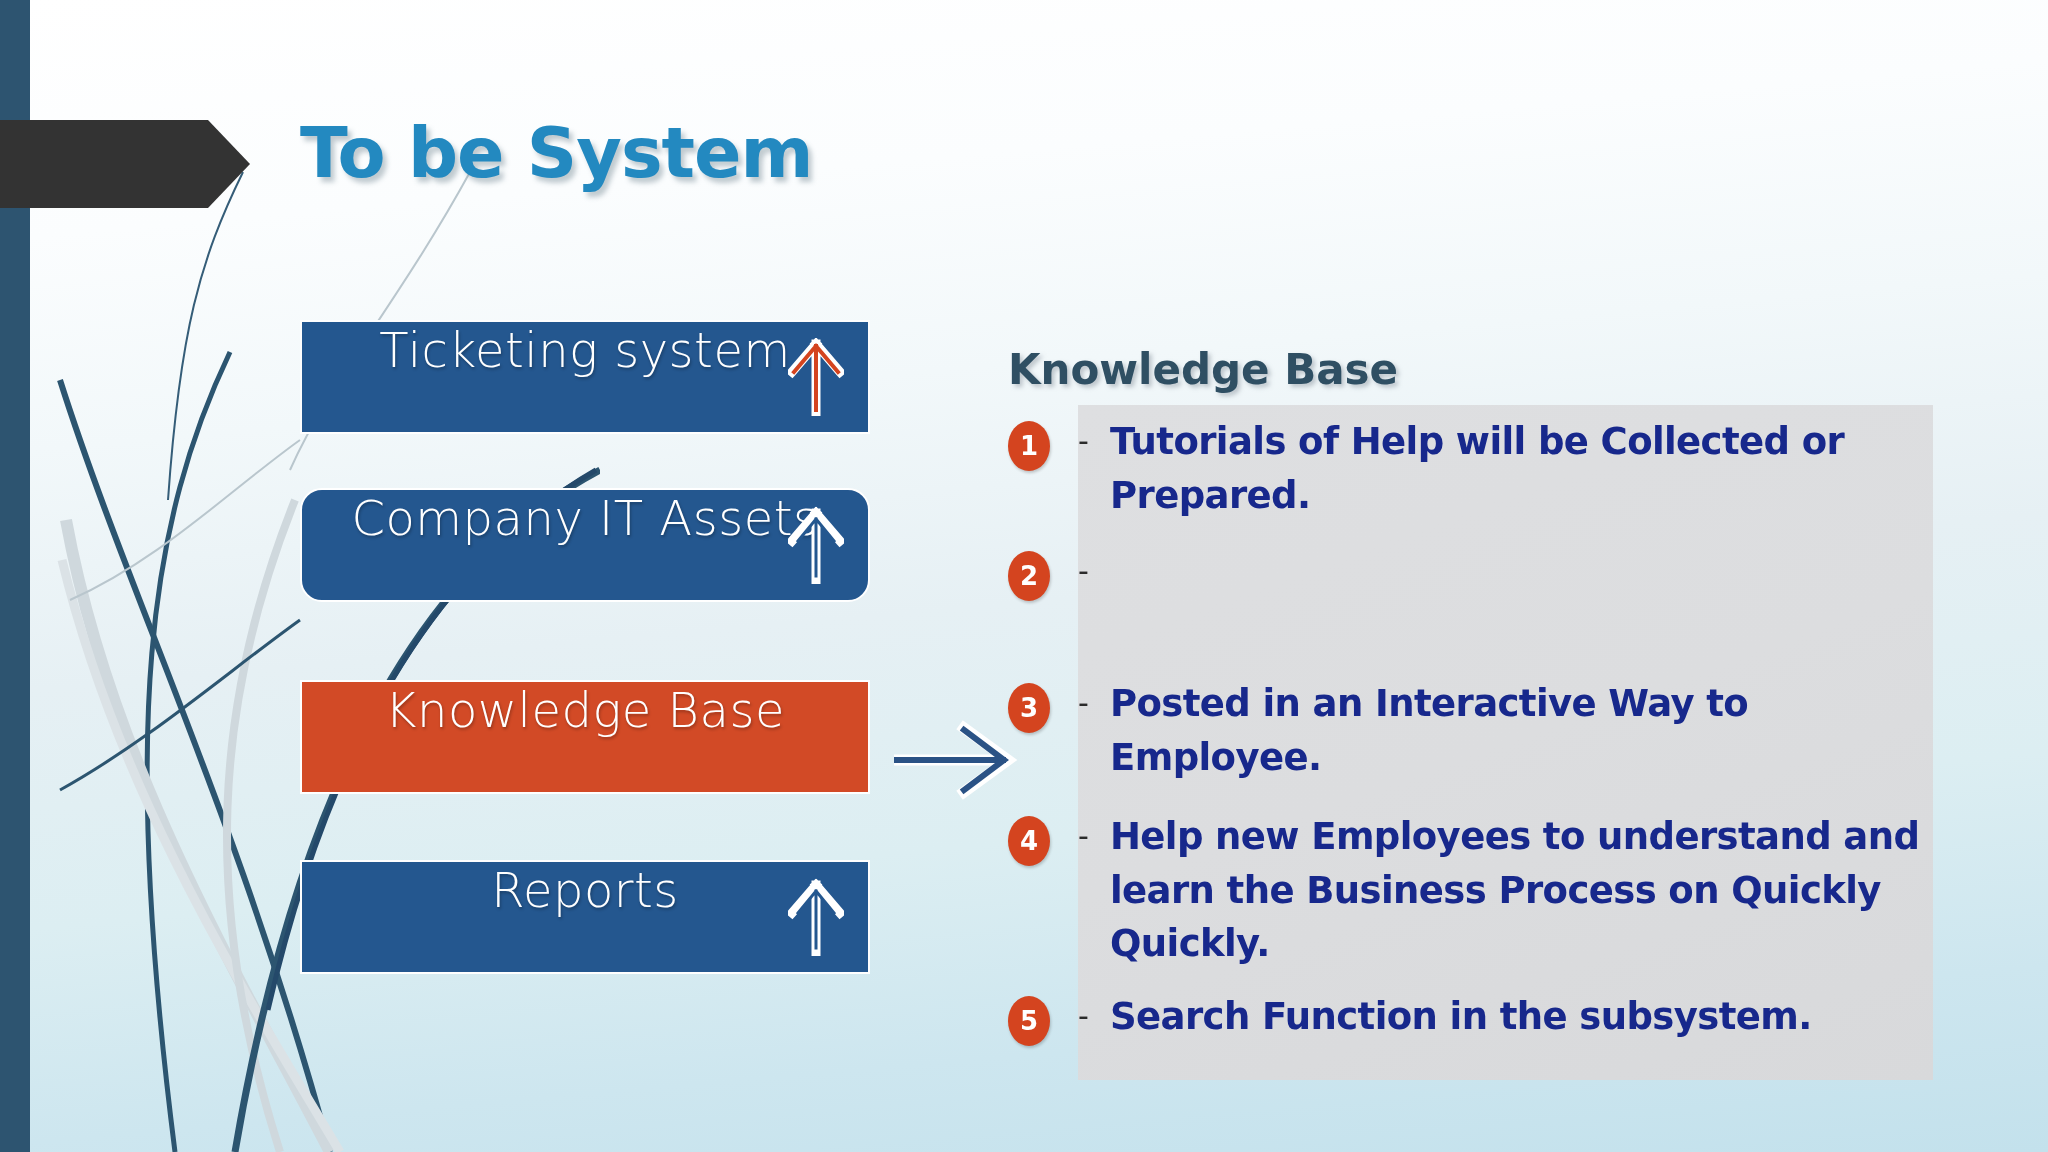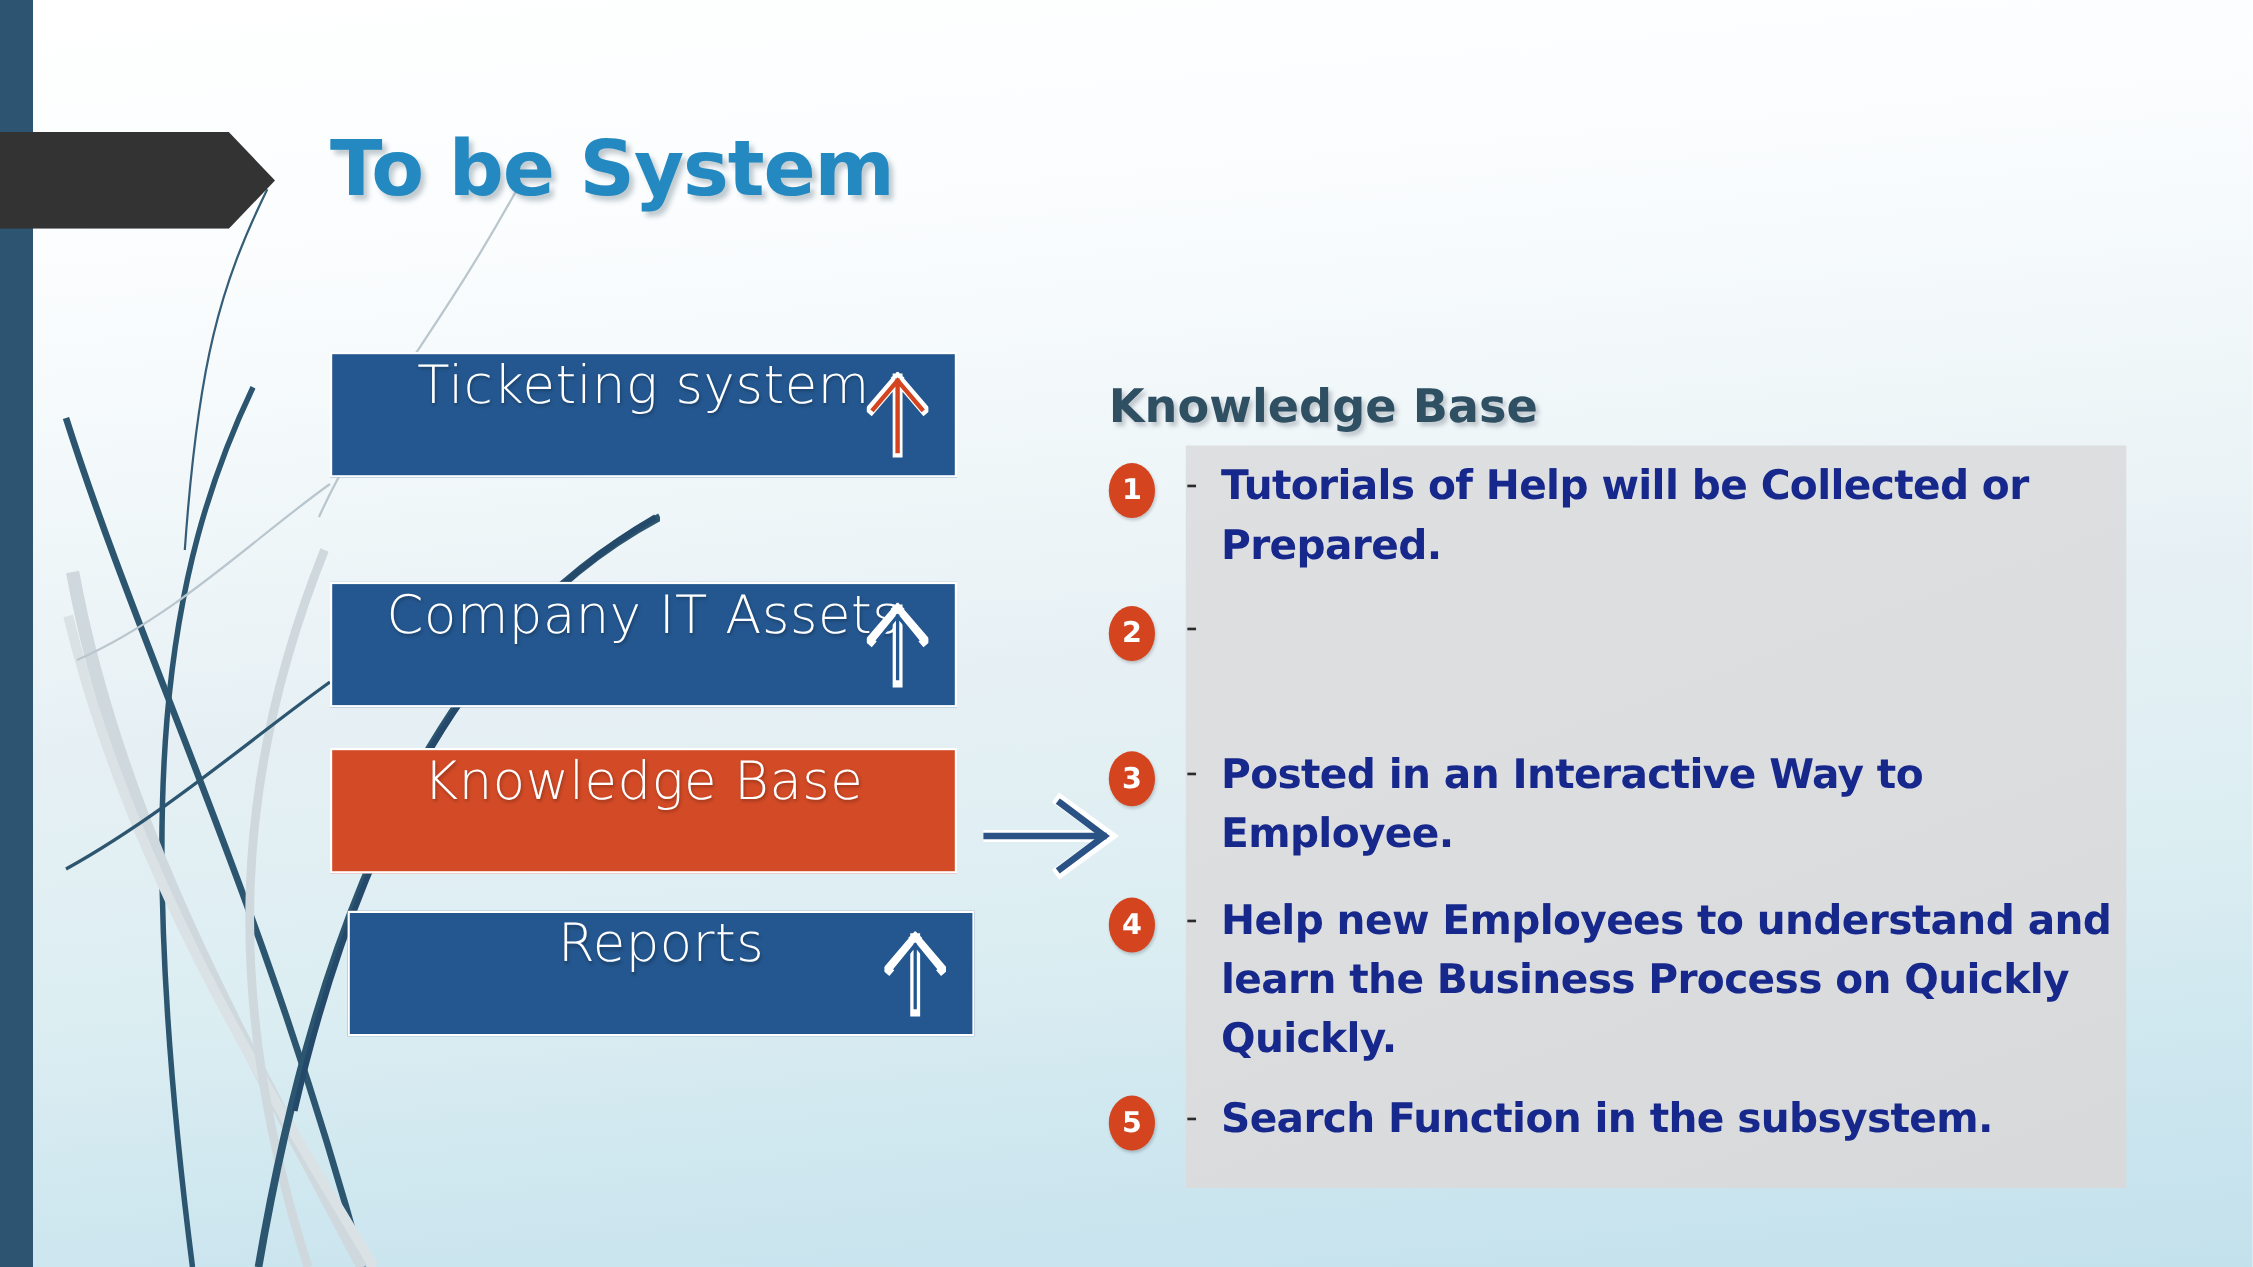--- a/index.html
+++ b/index.html
@@ -97,23 +97,23 @@
     position: absolute;
     right: 24px;
     top: 50%;
     transform: translateY(-50%);
     width: 56px;
     height: 78px;
   }
   .flow-box .arrow-slot svg { display: block; }
 
   #box-ticket  { top: 320px; }
-  #box-assets  { top: 529px; }
+  #box-assets  { top: 488px; border-radius: 22px; }
   #box-kb      { top: 680px; }
-  #box-reports { top: 828px; margin-left: 16px; }
+  #box-reports { top: 860px; }
 
   
   .connector {
     position: absolute;
     left: 890px;
     top: 720px;
     width: 130px;
     height: 80px;
   }
   .connector svg { display: block; }

